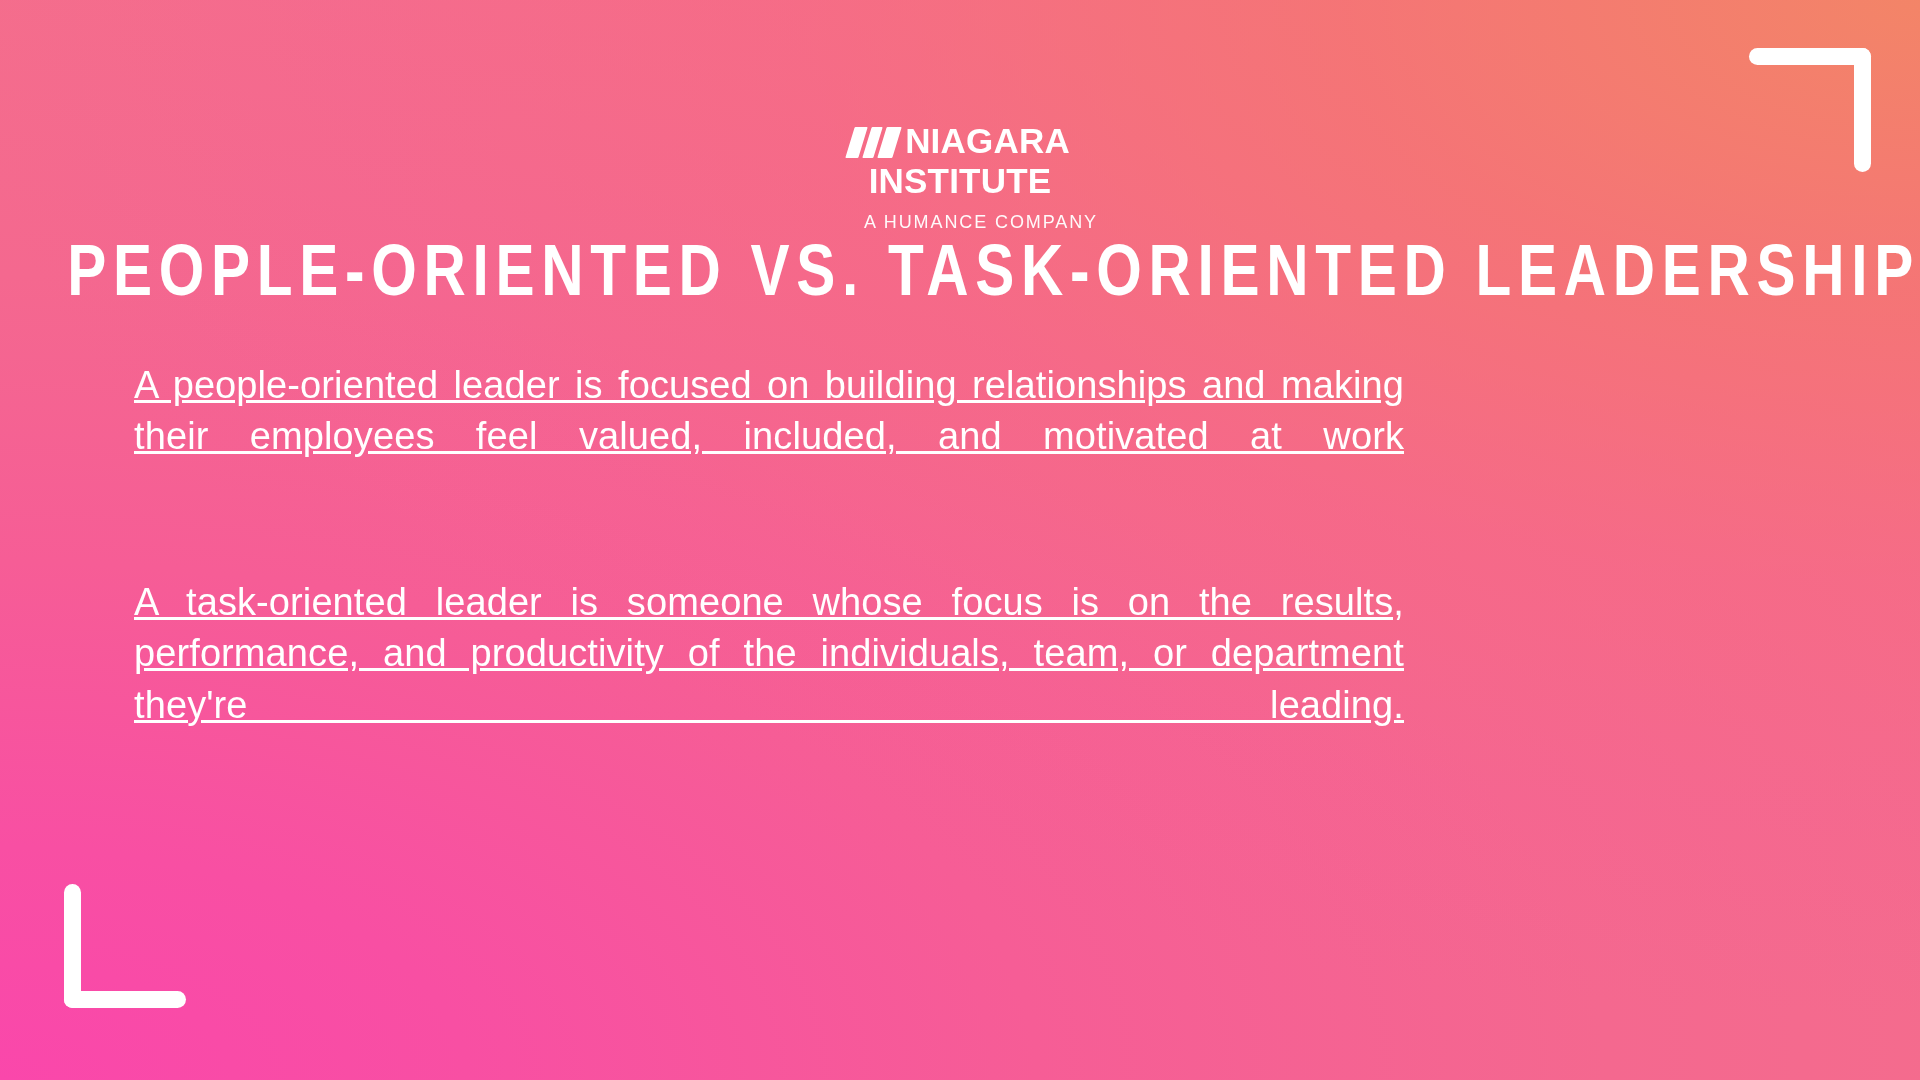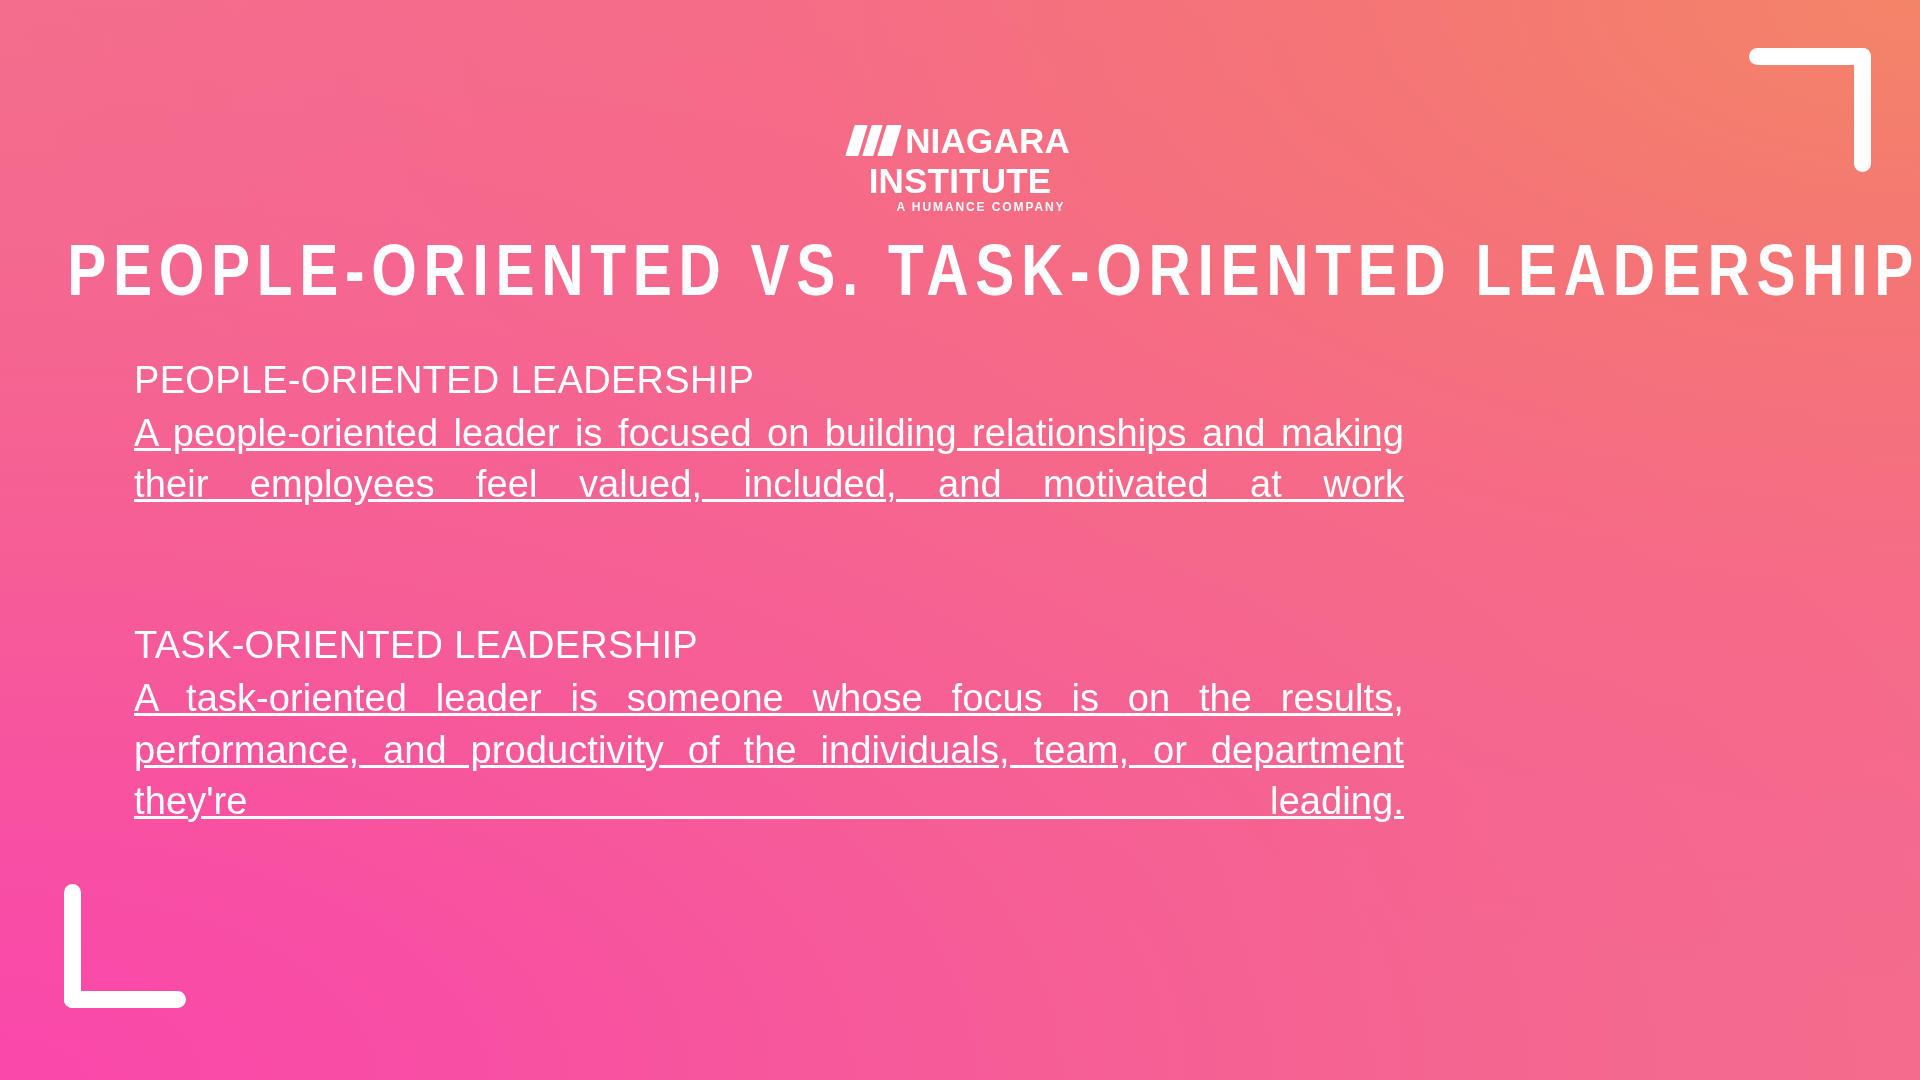--- a/index.html
+++ b/index.html
@@ -44,41 +44,41 @@
   #bracket-bl .v { bottom:0; left:0; width:17px; height:124px; }
   #bracket-bl .h { bottom:0; left:0; width:122px; height:17px; }
 
   
   #logo {
     position:absolute;
     top:123px; left:0; right:0;
     display:flex; flex-direction:column; align-items:center;
     color:#fff;
   }
-  .logo-row1 { display:flex; align-items:center; gap:8px; }
+  .logo-row1 { display:flex; align-items:flex-end; gap:8px; }
   .slashes { display:flex; gap:4px; height:31px; align-items:center; }
   .slashes i {
     display:block; width:13px; height:31px;
     background:#fff;
     transform:skewX(-17deg);
     border-radius:1px;
   }
   .slashes i:nth-child(2) { width:11px; }
   .slashes i:nth-child(3) { width:15px; }
   .logo-word {
     font-size:35px; font-weight:bold; letter-spacing:0.2px;
     line-height:1; font-family:"Liberation Sans", sans-serif;
   }
   .logo-word2 {
     font-size:35px; font-weight:bold; line-height:1;
     letter-spacing:0.2px; margin-top:5px; 
   }
   .logo-tag {
-    font-size:12px; letter-spacing:1.9px; margin-top:2px;
-    margin-left:42px; font-weight:bold; opacity:0.97;
+    font-size:18px; letter-spacing:1.9px; margin-top:14px;
+    margin-left:42px; font-weight:normal; opacity:0.97;
   }
 
   
   #title {
     position:absolute;
     top:234px; left:0; right:0;
     text-align:center;
     color:#fff;
     font-family:"Liberation Sans Narrow","Liberation Sans", sans-serif;
     font-size:63px;
@@ -145,23 +145,21 @@
       <span class="logo-word">NIAGARA</span>
     </div>
     <div class="logo-word2">INSTITUTE</div>
     <div class="logo-tag">A HUMANCE COMPANY</div>
   </div>
 
   <div id="title">PEOPLE-ORIENTED VS. TASK-ORIENTED LEADERSHIP</div>
 
   <div id="content">
 
-    <div class="sec-head">PEOPLE-ORIENTED LEADERSHIP</div>
     <div class="sec-body lastline-left">A people-oriented leader is focused on building relationships and making their employees feel valued, included, and motivated at work</div>
 
     <div class="gap"></div>
 
-    <div class="sec-head">TASK-ORIENTED LEADERSHIP</div>
     <div class="sec-body lastline-left">A task-oriented leader is someone whose focus is on the results, performance, and productivity of the individuals, team, or department they're leading.</div>
 
   </div>
 
 </div>
 
 </body></html>

